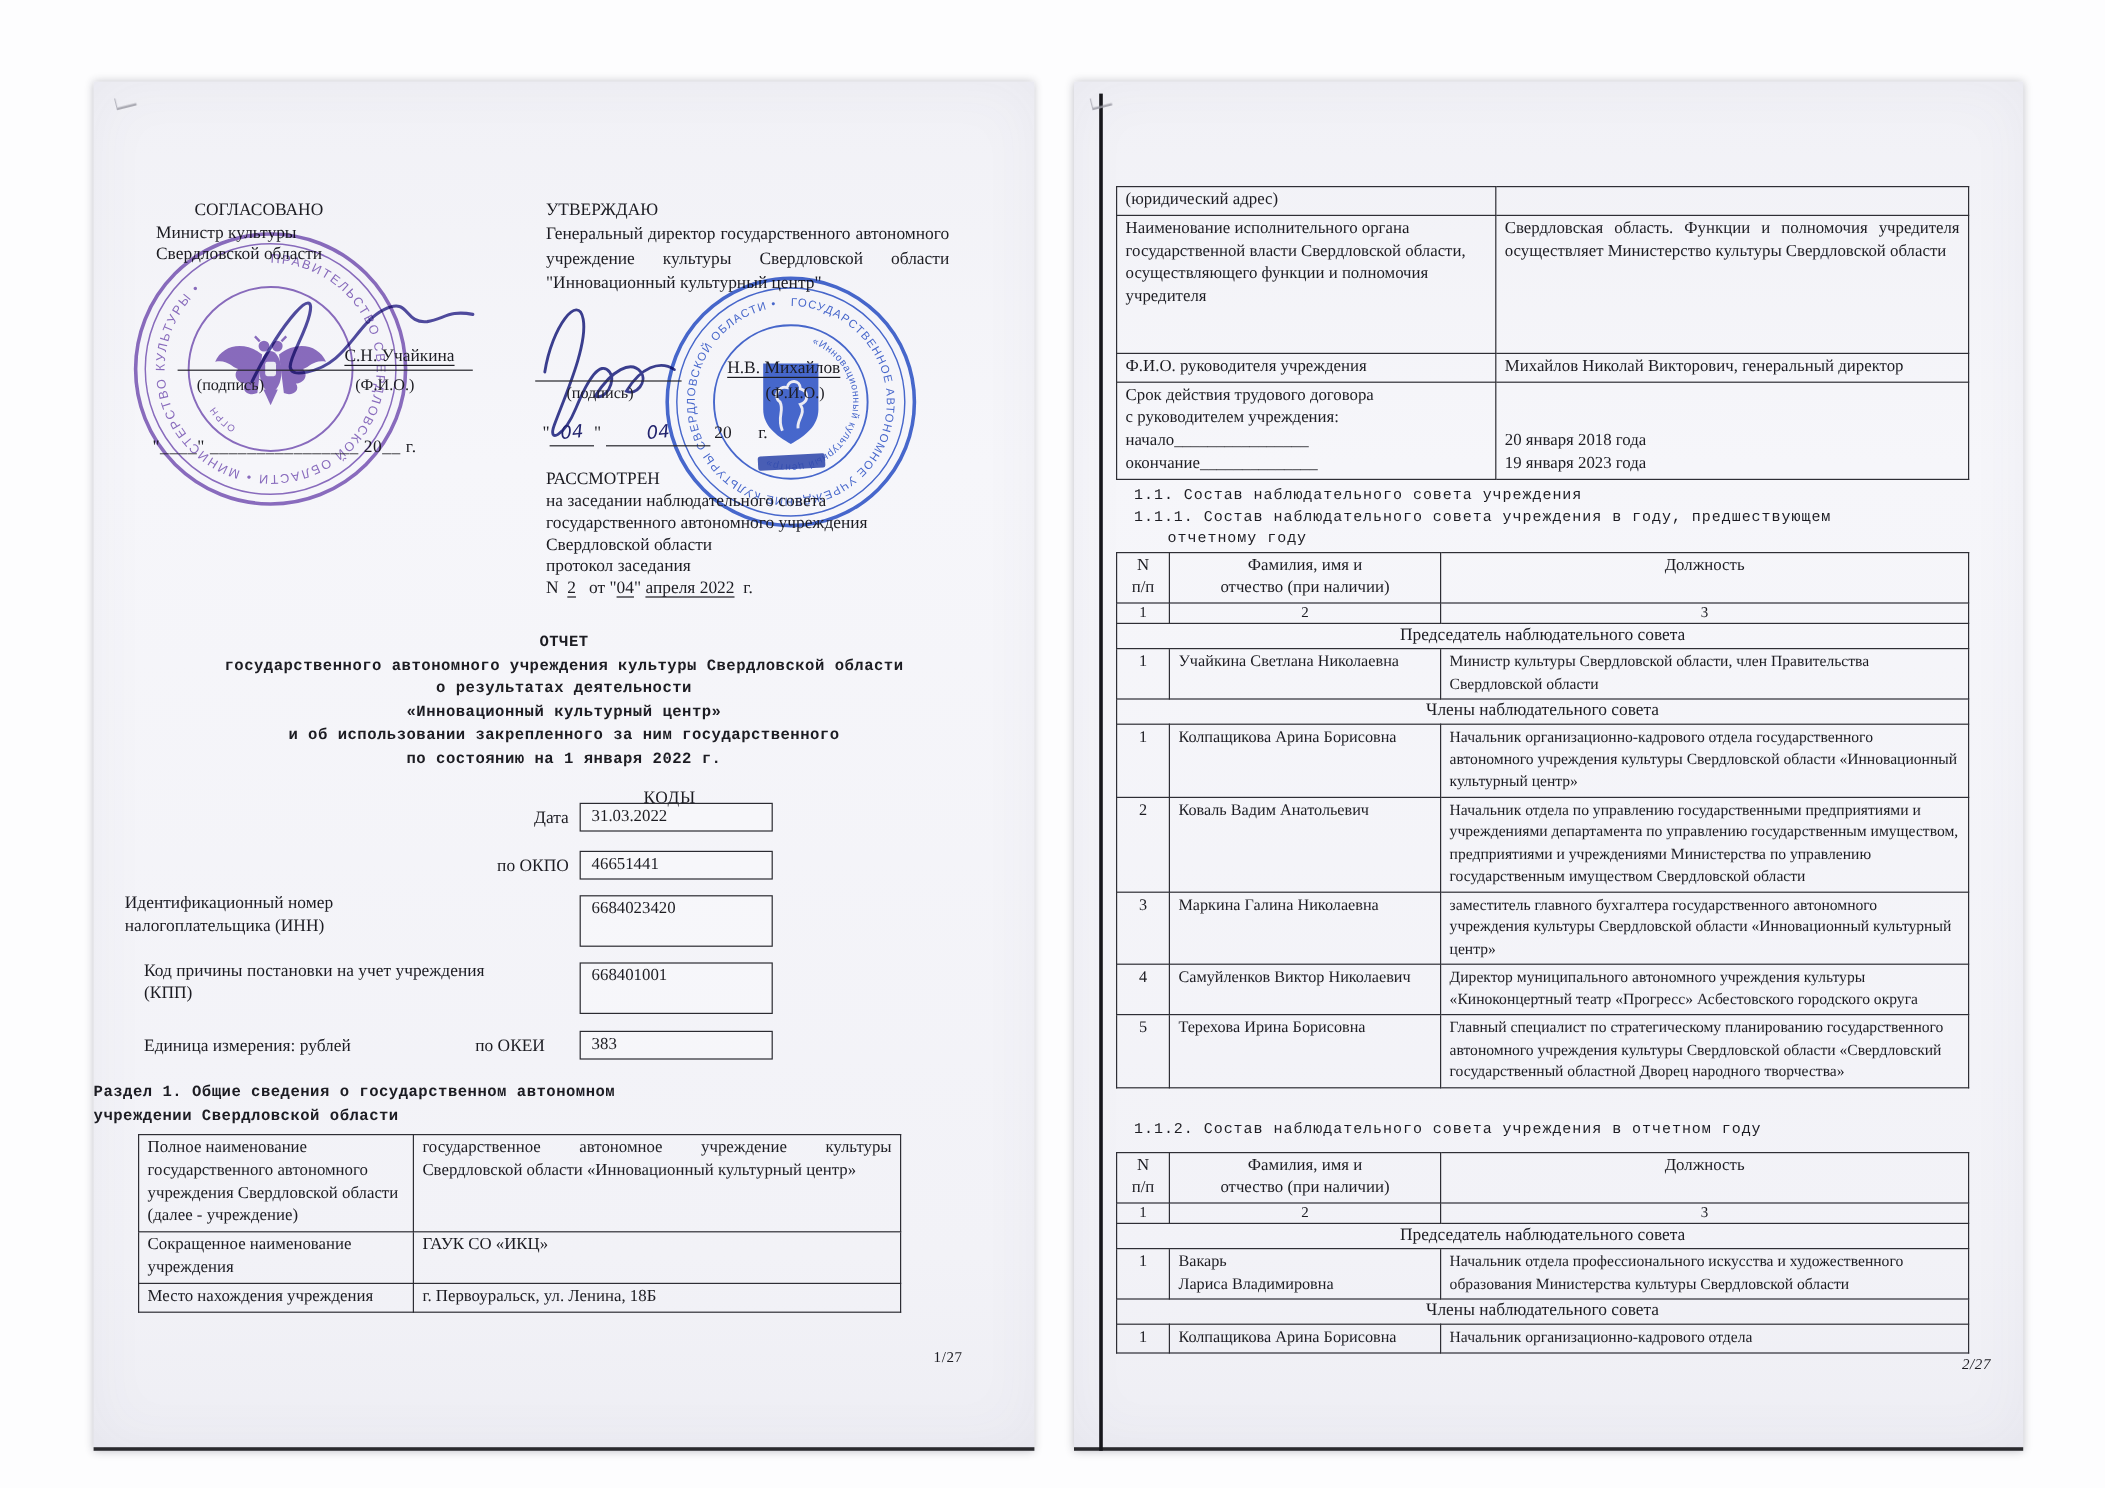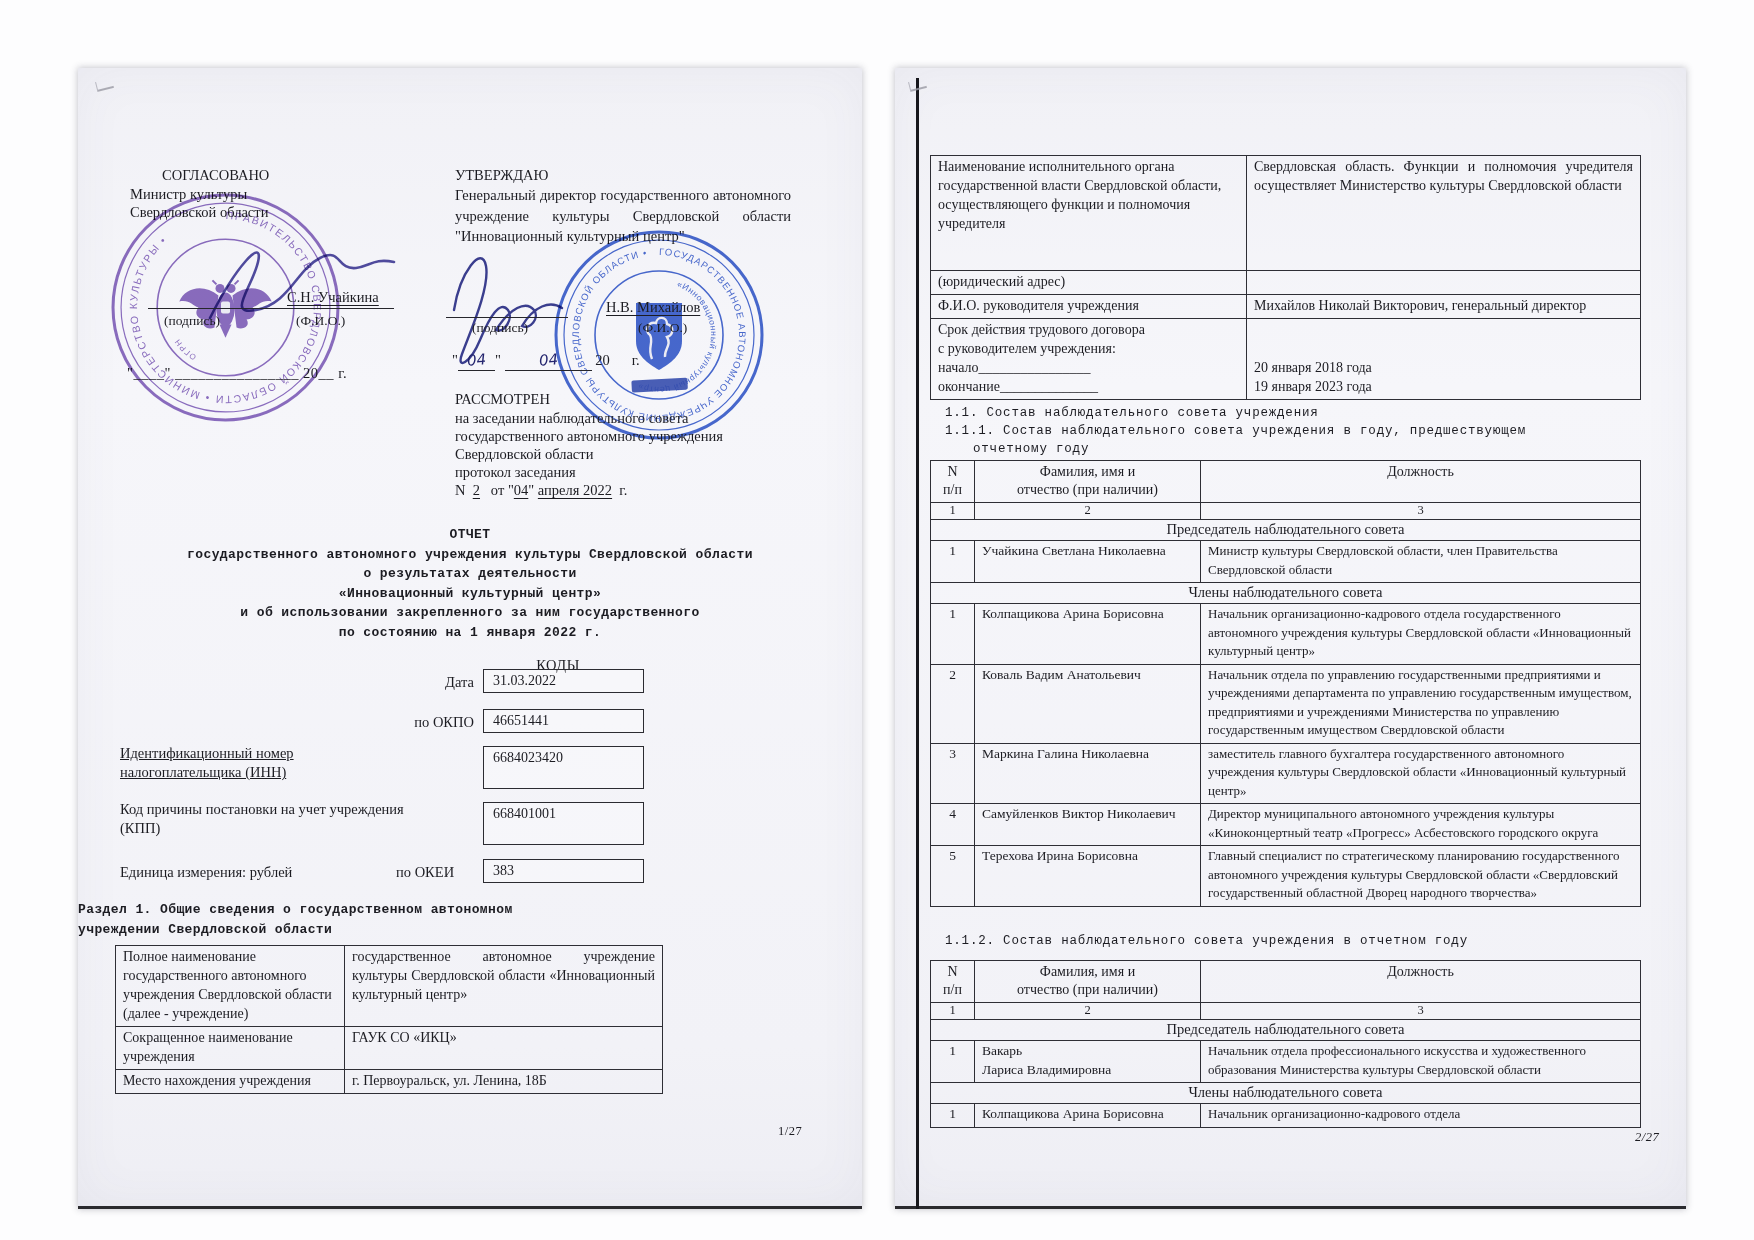--- a/index.html
+++ b/index.html
@@ -152,34 +152,34 @@
     <div>«Инновационный культурный центр»</div>
     <div>и об использовании закрепленного за ним государственного</div>
     <div>по состоянию на 1 января 2022 г.</div>
   </div>
 
   <div class="abs serif14" style="left:405px;top:588px;width:150px;text-align:center;font-weight:bold;letter-spacing:.5px;font-weight:normal;">КОДЫ</div>
   <div class="abs serif14" style="left:300px;top:605px;width:96px;text-align:right;">Дата</div>
   <div class="codebox" style="left:405px;top:601px;width:150px;height:21px;">31.03.2022</div>
   <div class="abs serif14" style="left:300px;top:645px;width:96px;text-align:right;">по ОКПО</div>
   <div class="codebox" style="left:405px;top:641px;width:150px;height:21px;">46651441</div>
-  <div class="abs serif14" style="left:42px;top:676px;width:270px;line-height:19px;text-decoration:underline;">Идентификационный номер налогоплательщика (ИНН)</div>
+  <div class="abs serif14" style="left:26px;top:676px;width:270px;line-height:19px;">Идентификационный номер налогоплательщика (ИНН)</div>
   <div class="codebox" style="left:405px;top:678px;width:150px;height:40px;">6684023420</div>
   <div class="abs serif14" style="left:42px;top:732px;width:300px;line-height:19px;">Код причины постановки на учет учреждения (КПП)</div>
   <div class="codebox" style="left:405px;top:734px;width:150px;height:40px;">668401001</div>
   <div class="abs serif14" style="left:42px;top:795px;">Единица измерения: рублей</div>
   <div class="abs serif14" style="left:318px;top:795px;">по ОКЕИ</div>
   <div class="codebox" style="left:405px;top:791px;width:150px;height:21px;">383</div>
 
   <div class="abs mono sec-h" style="left:0;width:784px;top:832px;">
     <div>Раздел 1. Общие сведения о государственном автономном</div>
     <div>учреждении Свердловской области</div>
   </div>
 
-  <table class="dtable abs" style="left:37px;top:877px;width:548px;padding-left:19px;">
+  <table class="dtable abs" style="left:37px;top:877px;width:636px;padding-left:19px;">
     <colgroup>
         <col style="width:229px">
         <col>
       </colgroup>
     <tbody>
         <tr>
       <td>Полное наименование государственного автономного учреждения Свердловской области (далее - учреждение)</td>
       <td class="just">государственное автономное учреждение культуры Свердловской области «Инновационный культурный центр»</td>
     </tr>
     <tr>
@@ -199,26 +199,26 @@
 <div class="page" id="page2">
   <div class="mark" style="left:14px;top:12px;"></div>
 
   <table class="dtable abs" style="left:35px;top:87px;width:711px;">
     <colgroup>
         <col style="width:316px">
         <col>
       </colgroup>
     <tbody>
         <tr>
+      <td>(юридический адрес)</td>
+      <td></td>
+    </tr>
+    <tr>
       <td style="height:110px;">Наименование исполнительного органа государственной власти Свердловской области, осуществляющего функции и полномочия учредителя</td>
       <td class="just">Свердловская область. Функции и полномочия учредителя осуществляет Министерство культуры Свердловской области</td>
-    </tr>
-    <tr>
-      <td>(юридический адрес)</td>
-      <td></td>
     </tr>
     <tr>
       <td>Ф.И.О. руководителя учреждения</td>
       <td>Михайлов Николай Викторович, генеральный директор</td>
     </tr>
     <tr>
       <td>
         <div>Срок действия трудового договора</div>
         <div>с руководителем учреждения:</div>
         <div>начало________________</div>

